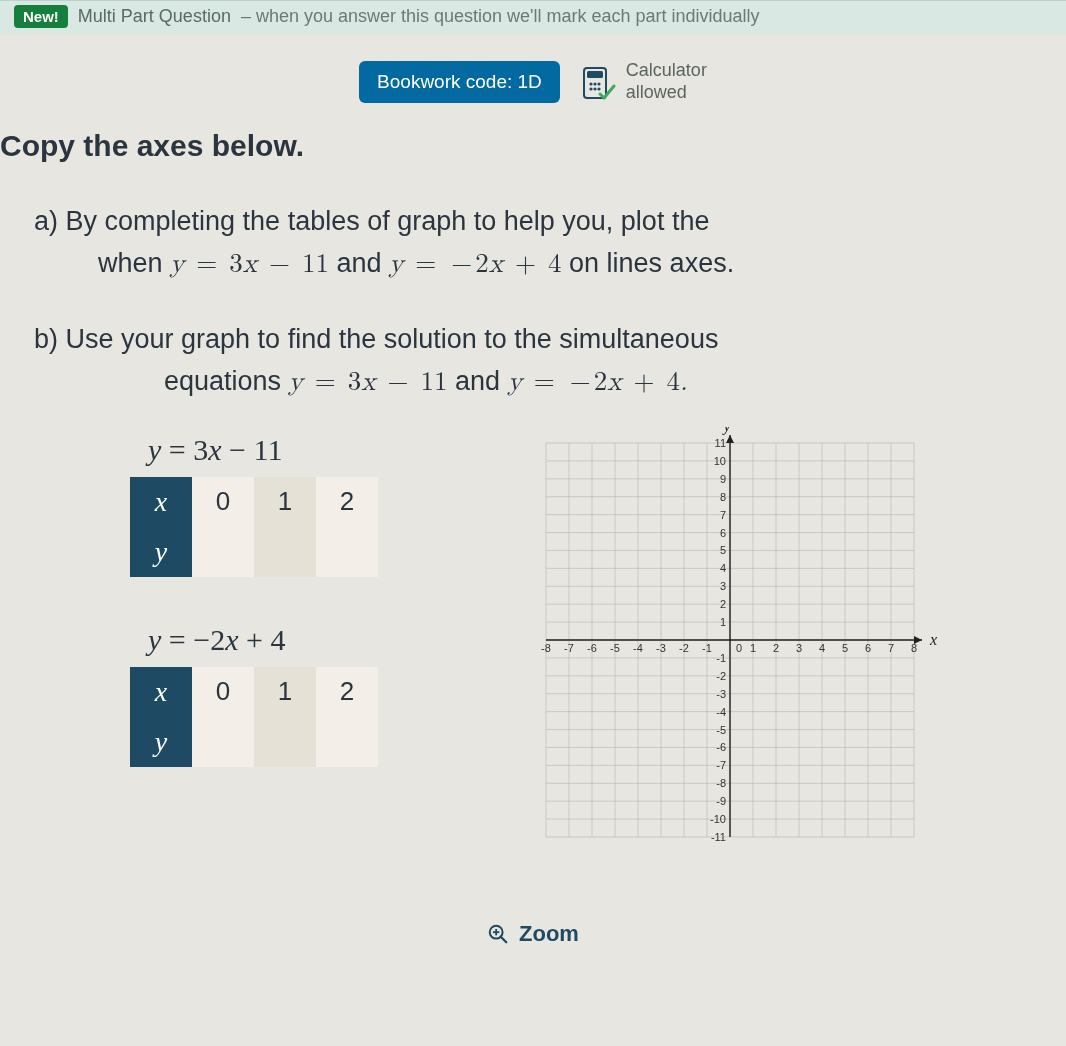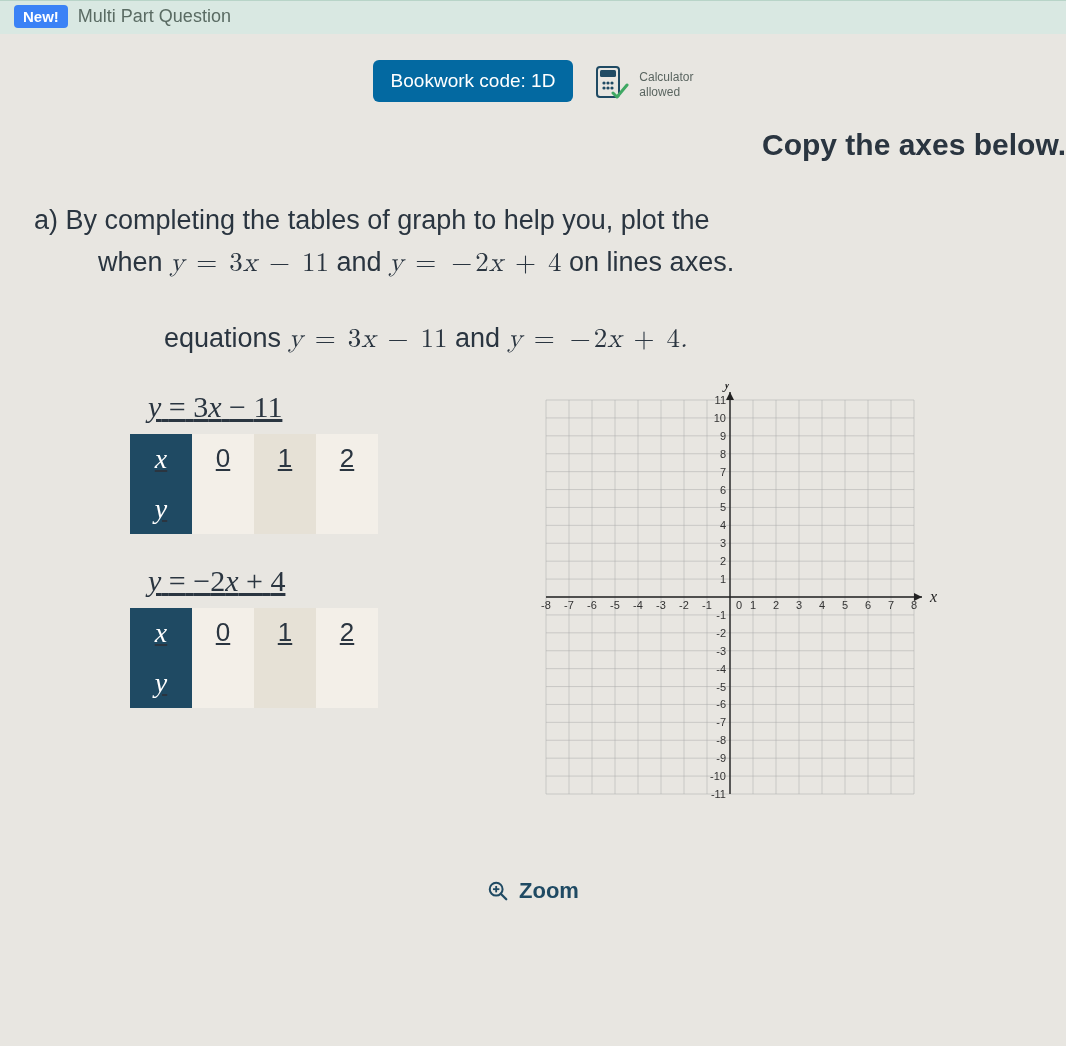--- a/index.html
+++ b/index.html
@@ -16,21 +16,21 @@
     padding: 4px 14px 6px 14px;
     border-top: 1px solid #b8d4c8;
     display: flex;
     align-items: center;
     gap: 10px;
     font-family: Arial, Helvetica, sans-serif;
     color: #6b7a73;
     font-size: 18px;
   }
   .new-badge {
-    background: #3b82f6;
+    background: #15803d;
     color: #fff;
     font-weight: bold;
     font-size: 15px;
     padding: 3px 9px;
     border-radius: 4px;
     font-family: Arial, sans-serif;
   }
   .banner .bold { color:#5a6b63; font-weight:400; }
   .meta-row {
     display: flex;
@@ -42,33 +42,33 @@
   .bookwork {
     background: #0369a1;
     color: #fff;
     font-family: Arial, sans-serif;
     font-size: 19px;
     padding: 10px 18px;
     border-radius: 6px;
   }
   .calc {
     display: flex;
-    align-items: flex-end;
+    align-items: center;
     gap: 10px;
     font-family: Arial, sans-serif;
     color: #5a6560;
-    font-size: 12px;
+    font-size: 18px;
     line-height: 1.2;
   }
   .calc-icon { width: 34px; height: 36px; }
   .heading {
     font-family: Arial, Helvetica, sans-serif;
     font-size: 30px;
     color: #2a3540;
-    text-align: right;
+    text-align: left;
     padding: 12px 0 28px 0;
     font-weight: 600;
   }
   .question {
     font-family: Arial, Helvetica, sans-serif;
     font-size: 27px;
     color: #2a3540;
     padding: 10px 34px 24px 34px;
     line-height: 1.55;
   }
@@ -77,21 +77,21 @@
     font-family: 'Latin Modern Math', Georgia, serif;
     font-style: italic;
   }
   .eq .op { font-style: normal; padding: 0 3px; }
   .eq .num { font-style: normal; }
   .content-row {
     display: flex;
     padding: 0 30px 30px 130px;
     gap: 70px;
   }
-  .tables-col { display:flex; flex-direction:column; gap: 24px; width: 310px; text-decoration: underline;}
+  .tables-col { display:flex; flex-direction:column; gap: 40px; width: 310px;}
   .table-title {
     font-family: Georgia, serif;
     font-style: italic;
     font-size: 30px;
     color: #2a3540;
     padding: 6px 0 10px 18px;
   }
   .table-title .op, .table-title .num { font-style: normal; }
   table.vals { border-collapse: collapse; }
   table.vals td, table.vals th {
@@ -129,20 +129,21 @@
     gap:10px;
   }
   .zoom-icon { width:22px; height:22px; }
 </style>
 </head>
 <body>
 
 <div class="banner">
   <span class="new-badge">New!</span>
   <span class="bold">Multi Part Question</span>
+  <span>– when you answer this question we'll mark each part individually</span>
 </div>
 
 <div class="meta-row">
   <div class="bookwork">Bookwork code: 1D</div>
   <div class="calc">
     <svg class="calc-icon" viewBox="0 0 34 36">
       <rect x="2" y="4" width="22" height="30" rx="3" fill="none" stroke="#1f4a63" stroke-width="2"></rect>
       <rect x="5" y="7" width="16" height="7" rx="1.5" fill="#1f4a63"></rect>
       <circle cx="9" cy="20" r="1.6" fill="#1f4a63"></circle>
         <circle cx="13" cy="20" r="1.6" fill="#1f4a63"></circle>
@@ -166,20 +167,21 @@
   <div class="q-indent">
     <span>when </span>
     <span class="eq"><span>y</span> <span class="op">=</span> <span class="num">3</span><span>x</span> <span class="op">−</span> <span class="num">11</span></span>
     <span> and </span>
     <span class="eq"><span>y</span> <span class="op">=</span> <span class="op">−</span><span class="num">2</span><span>x</span> <span class="op">+</span> <span class="num">4</span></span>
     <span> on lines axes.</span>
   </div>
 </div>
 
 <div class="question">
+  <div>b) Use your graph to find the solution to the simultaneous</div>
   <div class="q-indent" style="padding-left:130px;">
     <span>equations </span>
     <span class="eq"><span>y</span> <span class="op">=</span> <span class="num">3</span><span>x</span> <span class="op">−</span> <span class="num">11</span></span>
     <span> and </span>
     <span class="eq"><span>y</span> <span class="op">=</span> <span class="op">−</span><span class="num">2</span><span>x</span> <span class="op">+</span> <span class="num">4</span>.</span>
   </div>
 </div>
 
 <div class="content-row">
   <div class="tables-col">

